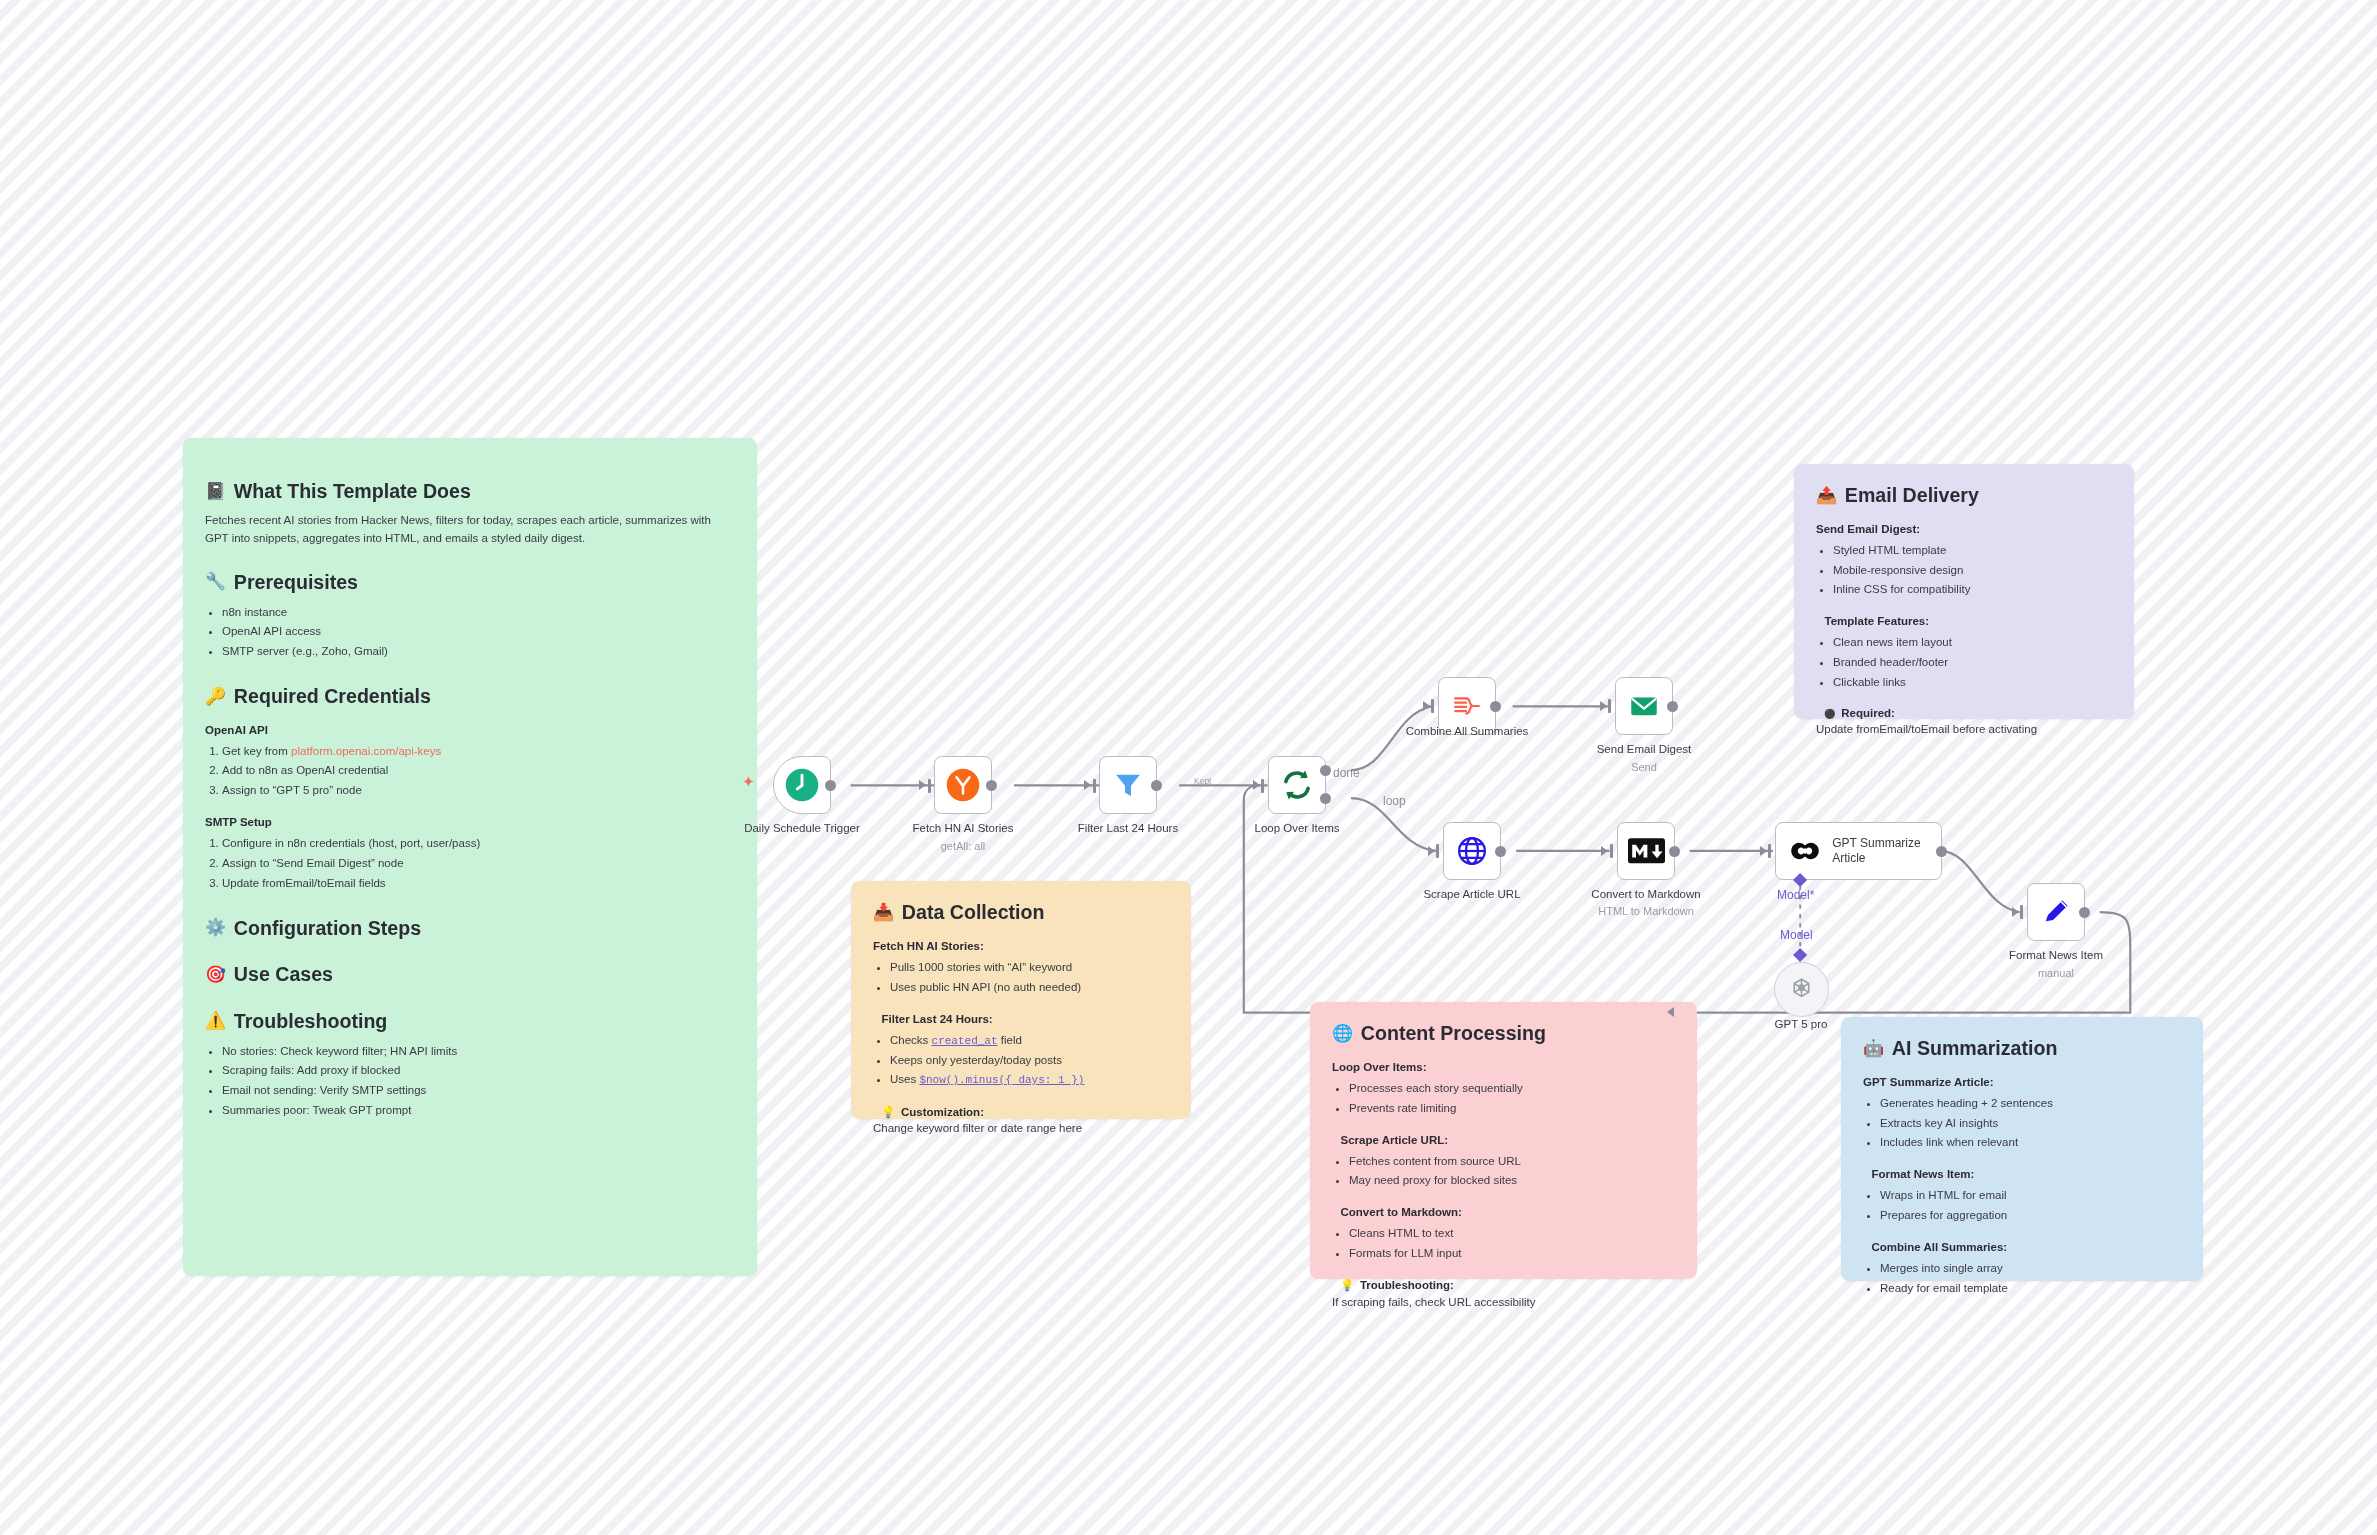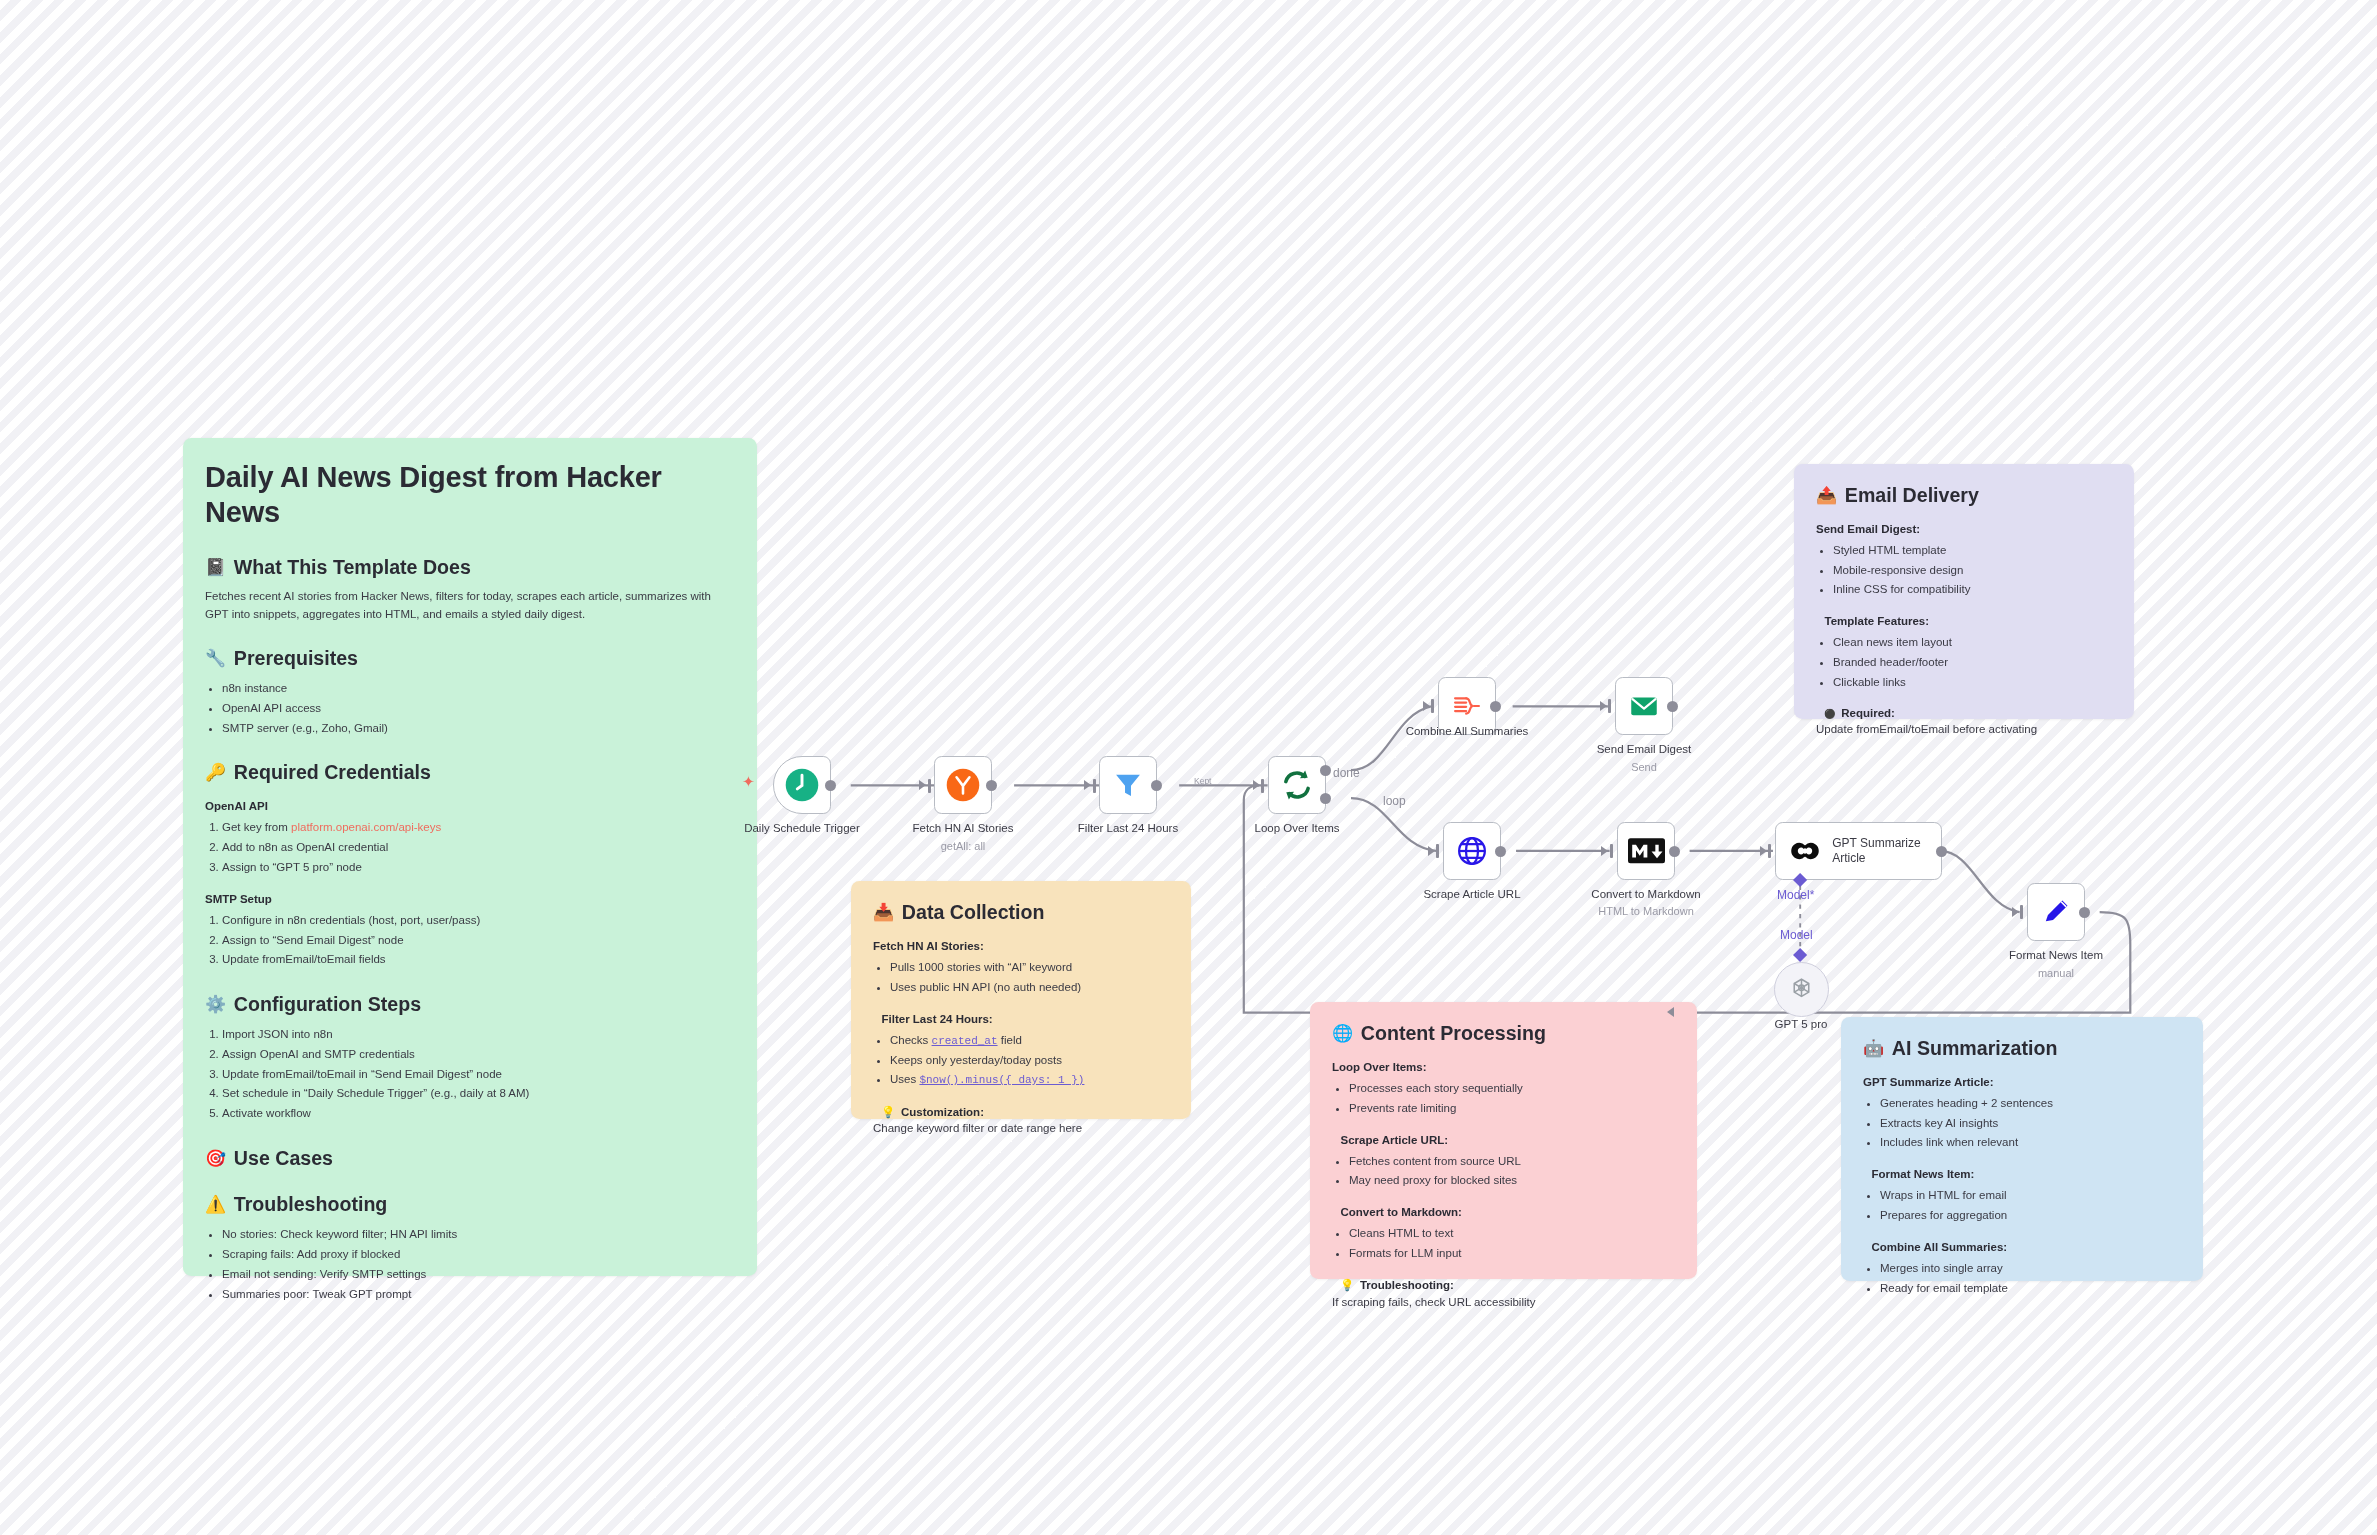--- a/index.html
+++ b/index.html
@@ -226,21 +226,20 @@
 
       <path d="M 2280 1000 C 2320 1000 2330 1065 2374 1072"></path>
 
       <path d="M 2468 1072 C 2500 1072 2504 1080 2504 1110 L 2504 1190 L 1462 1190 L 1462 940 C 1462 928 1470 923 1480 923"></path>
 
       <path d="M 2116 1030 L 2116 1120" stroke-dasharray="5 6" stroke-width="2.2"></path>
     </g>
   </svg>
 
   <div class="sticky note-green" style="left:183px; top:438px; width:574px; height:838px;">
-    <h1>Daily AI News Digest from Hacker News</h1>
 
     <h2>
       <span class="emj">📓</span>
       <span>What This Template Does</span>
     </h2>
     <p>Fetches recent AI stories from Hacker News, filters for today, scrapes each article, summarizes with GPT into snippets, aggregates into HTML, and emails a styled daily digest.</p>
 
     <h2>
       <span class="emj">🔧</span>
       <span>Prerequisites</span>
@@ -265,27 +264,20 @@
     <ol>
       <li>Configure in n8n credentials (host, port, user/pass)</li>
       <li>Assign to “Send Email Digest” node</li>
       <li>Update fromEmail/toEmail fields</li>
     </ol>
 
     <h2>
       <span class="emj">⚙️</span>
       <span>Configuration Steps</span>
     </h2>
-    <ol>
-      <li>Import JSON into n8n</li>
-      <li>Assign OpenAI and SMTP credentials</li>
-      <li>Update fromEmail/toEmail in “Send Email Digest” node</li>
-      <li>Set schedule in “Daily Schedule Trigger” (e.g., daily at 8 AM)</li>
-      <li>Activate workflow</li>
-    </ol>
 
     <h2>
       <span class="emj">🎯</span>
       <span>Use Cases</span>
     </h2>
 
     <h2>
       <span class="emj">⚠️</span>
       <span>Troubleshooting</span>
     </h2>

